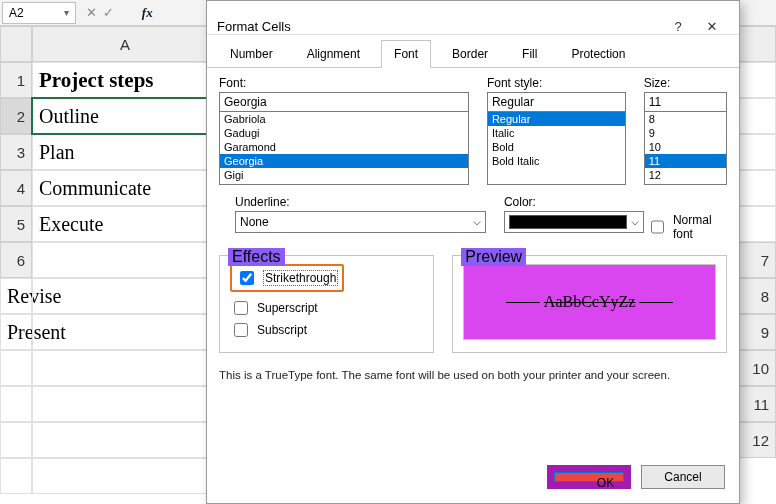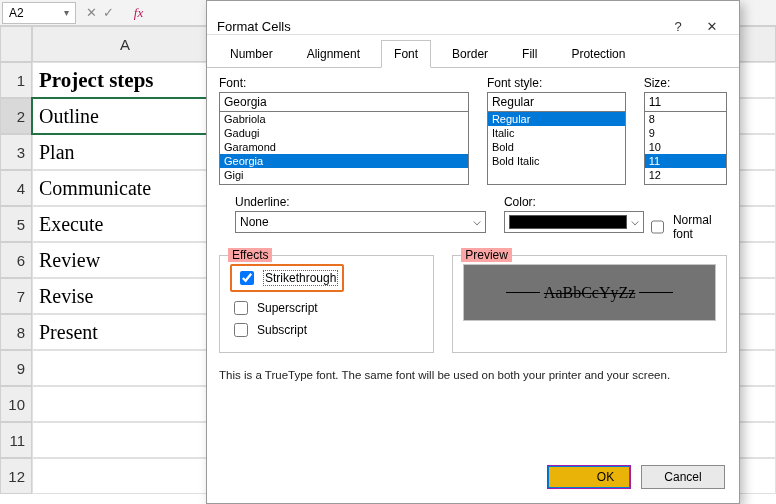--- a/index.html
+++ b/index.html
@@ -29,21 +29,21 @@
     margin-left: 2px;
     display: flex;
     align-items: center;
     padding: 0 6px;
     font-size: 12px;
     justify-content: space-between;
   }
   .namebox .chev { color:#666; font-size:10px; }
   .fx-icons { display:flex; align-items:center; gap:6px; margin-left:10px; color:#888; }
   .fx-icons span { font-size:13px; }
-  .fxlabel { font-style: italic; font-family: "Times New Roman", serif; color:#be185d; margin-left:14px;}
+  .fxlabel { font-style: italic; font-family: "Times New Roman", serif; color:#0f172a; margin-left:22px;font-weight:bold;}
   .grid {
     display: grid;
     grid-template-columns: 32px 186px 186px 186px 186px;
     grid-auto-rows: 36px;
   }
   .grid .hdr {
     background: #eee;
     border: 1px solid #d0d0d0;
     display:flex; align-items:center; justify-content:center;
     font-size: 15px;
@@ -160,31 +160,31 @@
   .chk { display:flex; align-items:center; gap:6px; font-size:12px; margin:2px 0; }
   .chk input { width:14px; height:14px; }
   .group {
     border: 1px solid #c5c5c5;
     margin-top: 12px;
     padding: 8px 10px 10px 10px;
     position: relative;
   }
   .group .legend {
     position:absolute; top:-8px; left:8px;
-    background:#fca5a5; padding:0 4px;
-    font-size:12px;
+    background:#8b5cf6; padding:0 4px;
+    font-size:16px;
   }
   .row3 { display:flex; gap:18px; }
   .effects { flex:1.3; }
   .preview { flex:1.7; }
   .preview-box {
     border:1px solid #c5c5c5;
-    height:57px;
+    height:76px;
     display:flex; align-items:center; justify-content:center;
-    background:#737373;
+    background:#d946ef;
   }
   .preview-line {
     display:flex; align-items:center; gap:0;
   }
   .preview-line .rule { width:34px; height:1px; background:#000; }
   .preview-text {
     font-family: Georgia, serif;
     font-size: 16px;
     text-decoration: line-through;
     padding: 0 4px;
@@ -209,23 +209,23 @@
   .btn {
     width: 84px;
     height: 24px;
     border: 1px solid #8a8a8a;
     background: #e9e9e9;
     font-size: 12px;
     text-align:center;
     line-height:22px;
   }
   .btn.primary {
-    border: 1px solid #a21caf;
+    border: 7px solid #a21caf;
     box-shadow: 0 0 0 1px #0078d7 inset;
-    background: #eab308;
+    background: #ef4444;
     padding-left: 33px;
   }
   .normal-font-chk { margin-top: 3px; }
 </style>
 </head>
 <body>
 
 <div class="namebox-row">
   <div class="namebox">
     <span>A2</span>
@@ -269,21 +269,20 @@
   <div class="cell"></div>
   <div class="cell"></div>
 
   <div class="rowhdr">5</div>
   <div class="cell">Execute</div>
   <div class="cell"></div>
   <div class="cell"></div>
   <div class="cell"></div>
 
   <div class="rowhdr">6</div>
-  <div class="cell">Review</div>
   <div class="cell"></div>
   <div class="cell"></div>
   <div class="cell"></div>
 
   <div class="rowhdr">7</div>
   <div class="cell">Revise</div>
   <div class="cell"></div>
   <div class="cell"></div>
   <div class="cell"></div>
 

